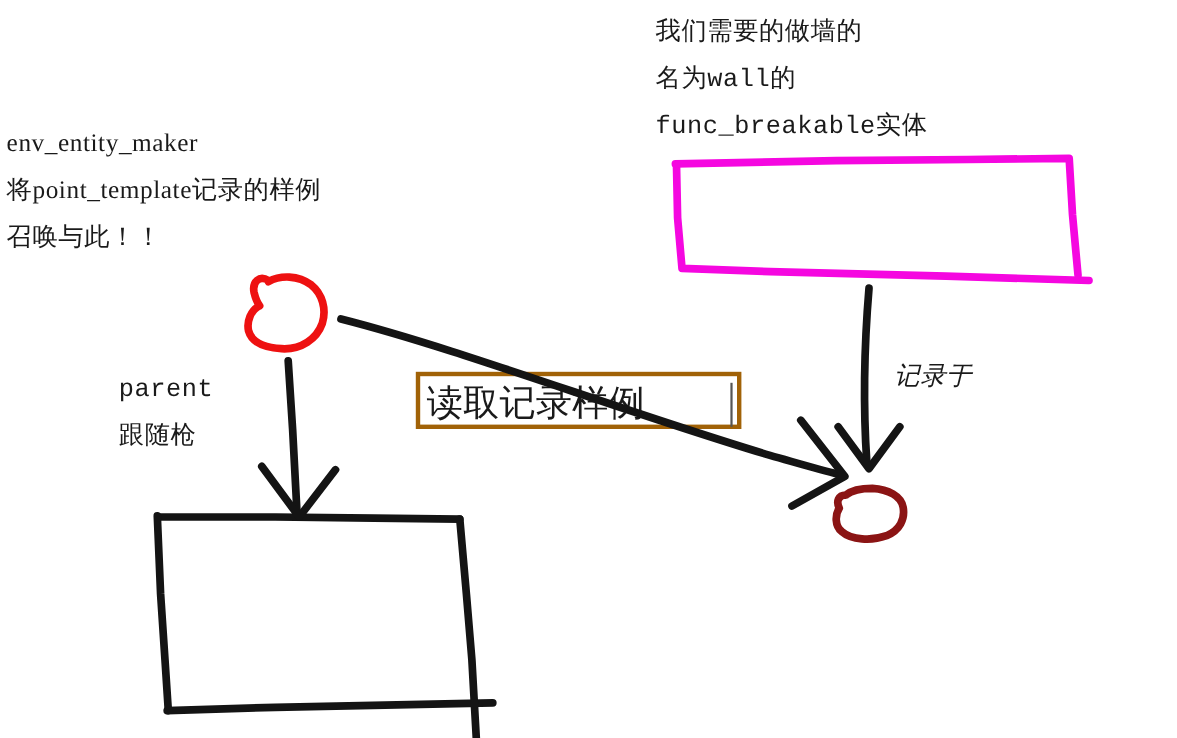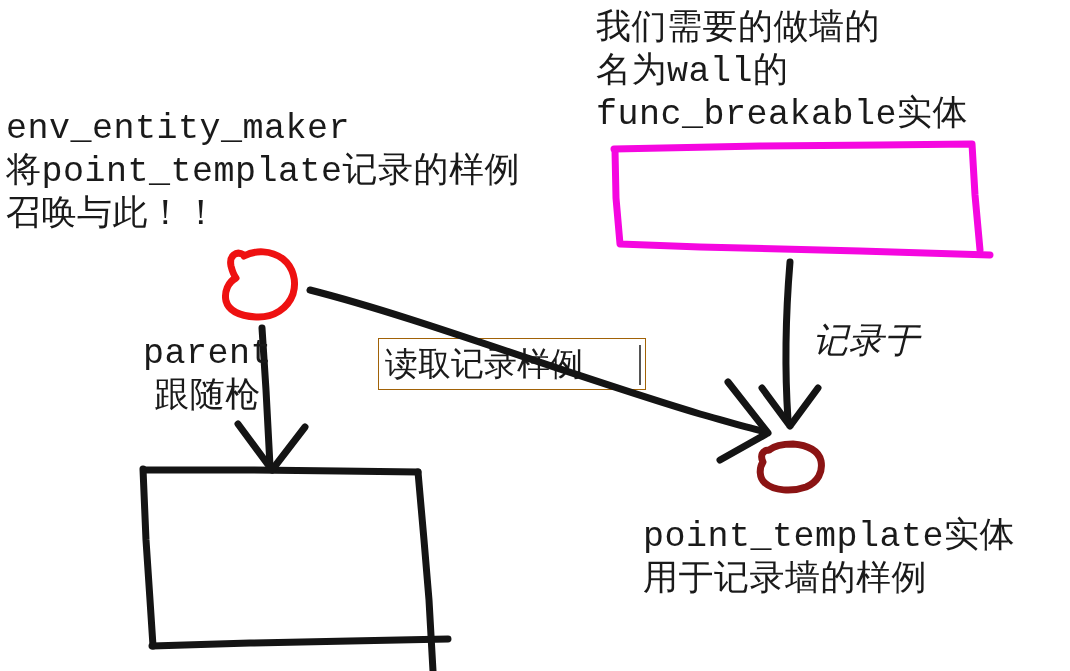--- a/index.html
+++ b/index.html
@@ -12,44 +12,44 @@
     width: 1070px;
     height: 671px;
     background: #ffffff;
     overflow: hidden;
     font-family: "Liberation Serif", "DejaVu Serif", serif;
   }
   .txt {
     position: absolute;
     color: #1a1a1a;
     font-family: "Liberation Serif", "DejaVu Serif", serif;
-    font-size: 35px;
+    font-size: 23px;
     line-height: 43px;
     white-space: pre;
     letter-spacing: 0.5px;
   }
   .mono {
     font-family: "Liberation Mono", "DejaVu Sans Mono", monospace;
   }
-  #lbl-maker        { left: 6px;   top: 108px; }
+  #lbl-maker        { left: 6px;   top: 108px; font-family: Liberation Serif, serif; }
   #lbl-wall         { left: 596px; top: 8px;   }
-  #lbl-parent       { left: 108px; top: 333px; text-align: center; margin-left: 35px; }
+  #lbl-parent       { left: 108px; top: 333px; text-align: left; }
   #lbl-recorded-at  { left: 813px; top: 322px; font-style: italic; }
   #lbl-trigger-box  { left: 198px; top: 518px; }
   #lbl-point-tmpl   { left: 643px; top: 516px; }
 
   
   #read-sample-field {
     position: absolute;
     left: 378px;
     top: 338px;
-    width: 268px;
+    width: 296px;
     height: 52px;
     box-sizing: border-box;
-    border: 1px solid #a16207;
+    border: 4px solid #a16207;
     background: transparent;
   }
   #read-sample-field .fieldtext {
     position: absolute;
     left: 6px;
     top: 4px;
     font-size: 33px;
     line-height: 43px;
     color: #1a1a1a;
     white-space: pre;
@@ -114,22 +114,20 @@
   <div class="txt mono" id="lbl-wall">我们需要的做墙的
 名为wall的
 func_breakable实体</div>
 
   <div class="txt mono" id="lbl-parent">parent
 跟随枪</div>
 
   <div class="txt mono" id="lbl-recorded-at">记录于</div>
 
 
-  <div class="txt mono" id="lbl-point-tmpl">point_template实体
-用于记录墙的样例</div>
 
   <div id="read-sample-field">
     <span class="fieldtext" title="读取记录样例">读取记录样例</span>
     <span class="caret"></span>
   </div>
 
   <svg class="layer over" viewBox="0 0 1070 671">
     <path d="M 310,290 C 420,318 560,372 700,414 C 725,421 745,427 762,431" fill="none" stroke="#141414" stroke-width="7" stroke-linecap="round" stroke-linejoin="round"></path>
     <path d="M 728,382 L 768,433 M 720,460 L 768,433" fill="none" stroke="#141414" stroke-width="7" stroke-linecap="round" stroke-linejoin="round"></path>
   </svg>

